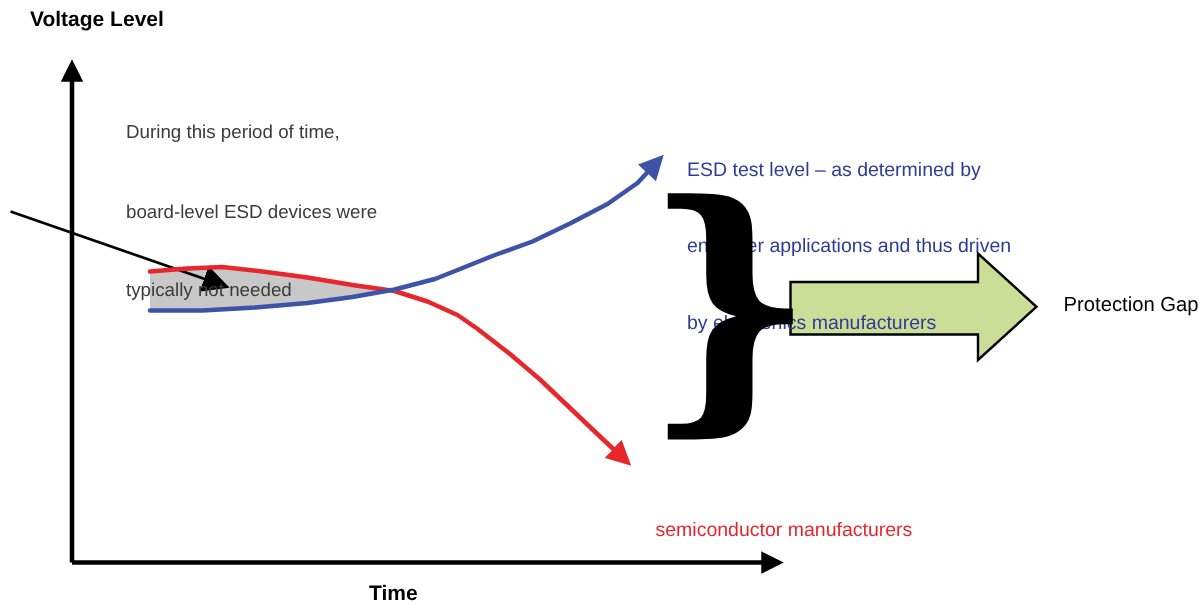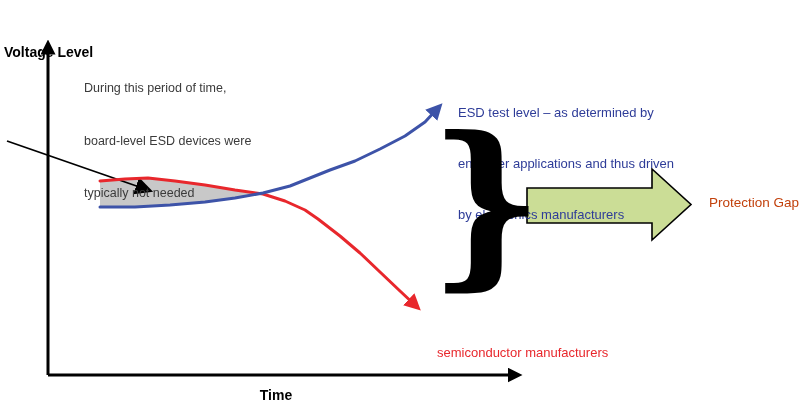--- a/index.html
+++ b/index.html
@@ -45,36 +45,36 @@
     <line id="y-axis" stroke="#000" stroke-width="3" marker-end="url(#head-black)" x1="48" y1="375" x2="48" y2="44"></line>
     <line id="x-axis" stroke="#000" stroke-width="3" marker-end="url(#head-black)" x1="48" y1="375" x2="518" y2="375"></line>
     <line id="note-arrow" stroke="#000" stroke-width="1.8" marker-end="url(#head-black-note)" x1="7" y1="141" x2="148" y2="190"></line>
 
     <polyline id="curve-red" fill="none" stroke-width="3" stroke-linejoin="round" stroke-linecap="round" marker-end="url(#head-red)" points="100,181 125,179 148,178 175,181 205,185 235,190 263,194 285,201 305,210 318,219 340,236 360,253 380,272 400,291 416,306" stroke="#e8272c"></polyline>
     <polyline id="curve-blue" fill="none" stroke-width="3" stroke-linejoin="round" stroke-linecap="round" marker-end="url(#head-blue)" points="100,207 135,207 170,205 205,202 235,198 263,193 290,186 310,178 330,170 355,161 380,149 405,136 425,122 438,108" stroke="#3d53a8"></polyline>
 
     <polygon id="green-arrow" stroke-width="1.6" stroke-linejoin="miter" points="527,188 652,188 652,169 691,204.5 652,240 652,223 527,223" fill="#cbdd96" stroke="#000000"></polygon>
   </svg>
 
-  <div class="txt axis-label" style="left:4px;top:4px;margin-top:40px;">Voltage Level</div>
-  <div class="txt axis-label" style="left:246px;top:387px;width:60px;text-align:center;">Time</div>
+  <div class="txt axis-label" style="left:20px;top:4px;">Voltage Level</div>
+  <div class="txt axis-label" style="left:246px;top:387px;width:60px;">Time</div>
 
   <div class="txt note" style="left: 84px; top: 45px; color: rgb(59, 59, 59);">
     <div>During this period of time,</div>
     <div>board-level ESD devices were</div>
     <div>typically not needed</div>
   </div>
 
   <div class="txt curve-label" style="left: 458px; top: 70px; color: rgb(46, 60, 152);">
     <div>ESD test level – as determined by</div>
     <div>end-user applications and thus driven</div>
     <div>by electronics manufacturers</div>
   </div>
 
   <div class="txt curve-label" style="left: 437px; top: 310px; color: rgb(232, 39, 44);">
     <div>semiconductor manufacturers</div>
   </div>
 
   <div class="brace">}</div>
 
-  <div class="txt gap-label" style="left: 709px; top: 195px; color: #c2410c; text-align: center;">Protection Gap</div>
+  <div class="txt gap-label" style="left: 709px; top: 195px; color: #000000; text-align: center;">Protection Gap</div>
 
 </div>
 
 </body></html>

